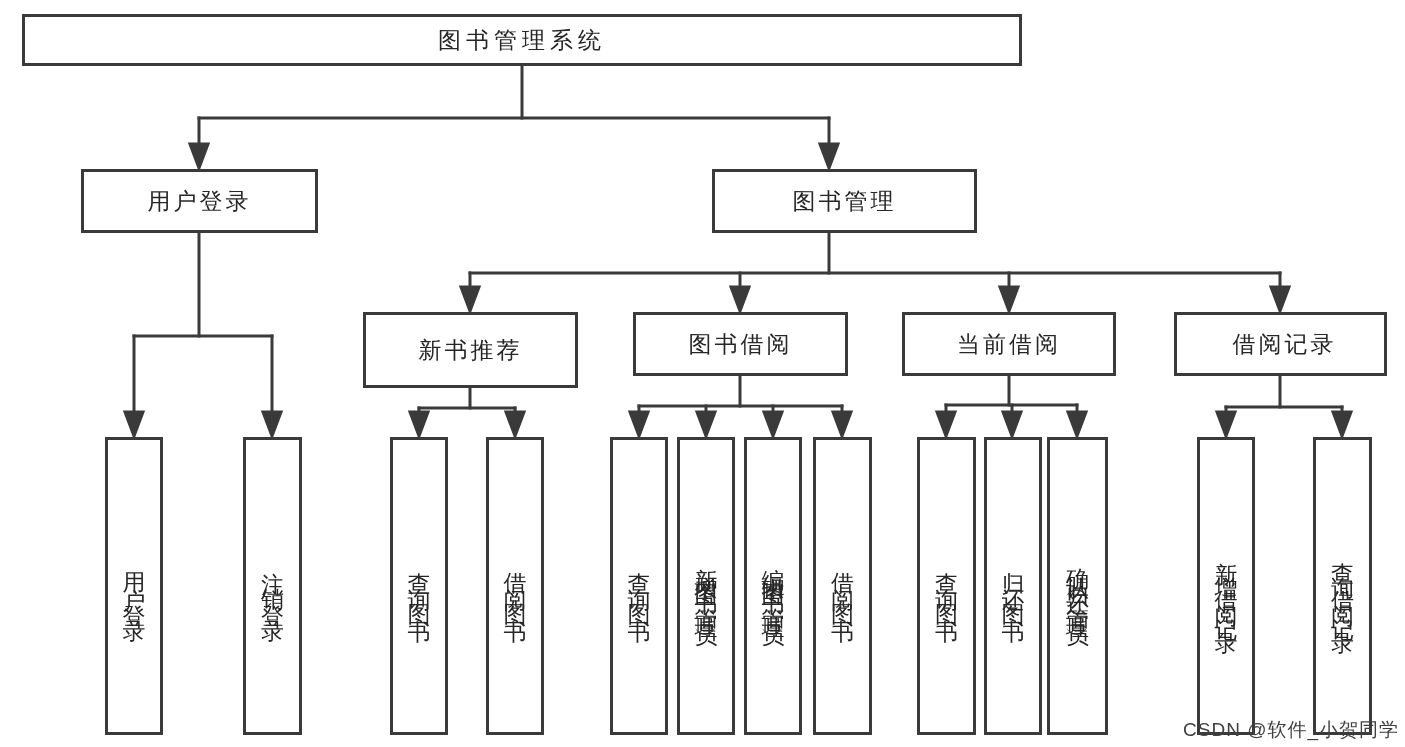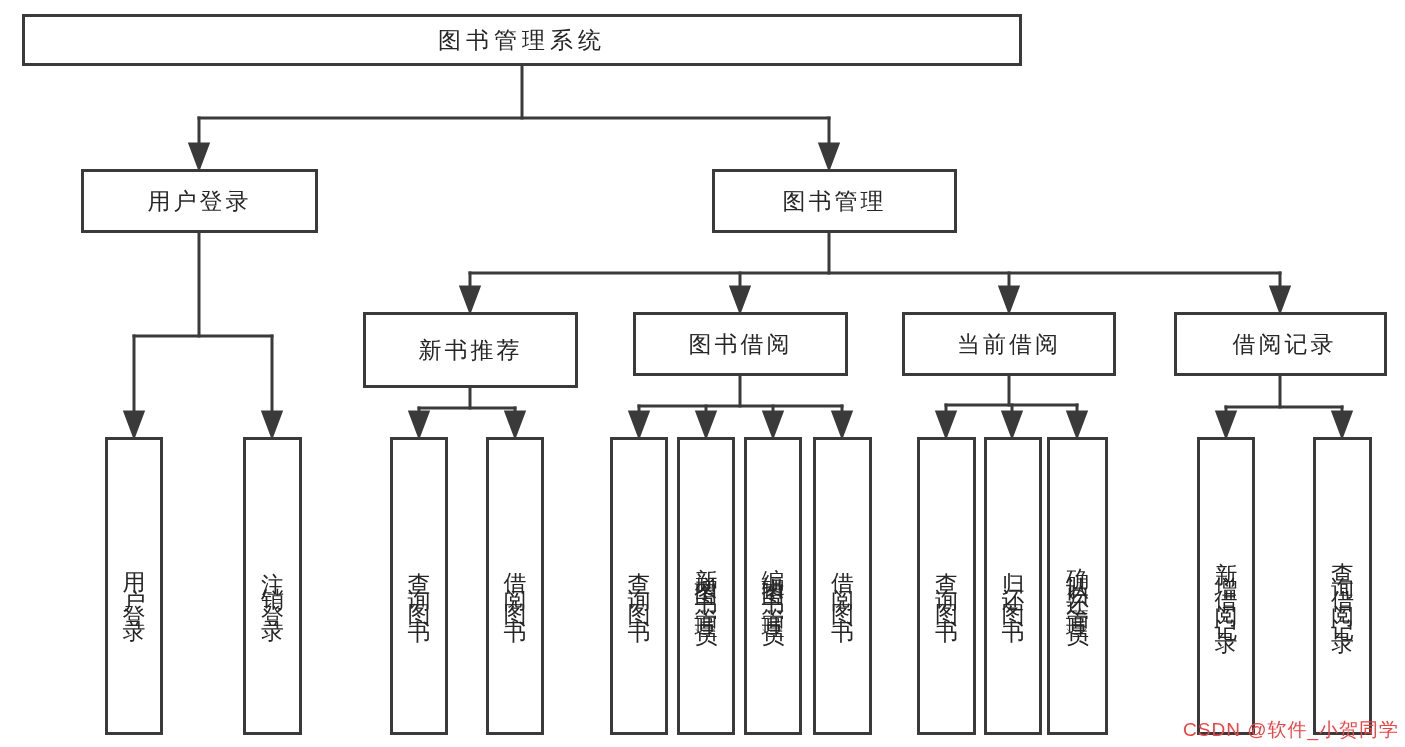--- a/index.html
+++ b/index.html
@@ -29,21 +29,21 @@
     color:#262626;
     line-height:1;
   }
   .ls-4 span{letter-spacing:16px;}
   .ls-6 span{letter-spacing:14px;}
   .ls-9 span{letter-spacing:8px;}
   .watermark{
     position:absolute;
     right:6px;bottom:4px;
     font-size:19px;
-    color:#ef4444;
+    color:#404040;
     letter-spacing:1px;
     z-index:5;
     white-space:nowrap;
   }
 </style>
 </head>
 <body>
 
 <div class="canvas">
 
@@ -111,21 +111,21 @@
     </g>
   </svg>
 
   <div class="node" style="left:22px;top:14px;width:1000px;height:52px;">
     <span class="title-label">图书管理系统</span>
   </div>
 
   <div class="node" style="left:81px;top:169px;width:237px;height:64px;">
     <span class="h-label">用户登录</span>
   </div>
-  <div class="node" style="left:712px;top:169px;width:245px;height:64px;">
+  <div class="node" style="left:712px;top:169px;width:265px;height:64px;">
     <span class="h-label">图书管理</span>
   </div>
 
   <div class="node" style="left:363px;top:312px;width:215px;height:76px;">
     <span class="h-label">新书推荐</span>
   </div>
   <div class="node" style="left:902px;top:312px;width:214px;height:64px;">
     <span class="h-label">当前借阅</span>
   </div>
   <div class="node" style="left:633px;top:312px;width:215px;height:64px;">

